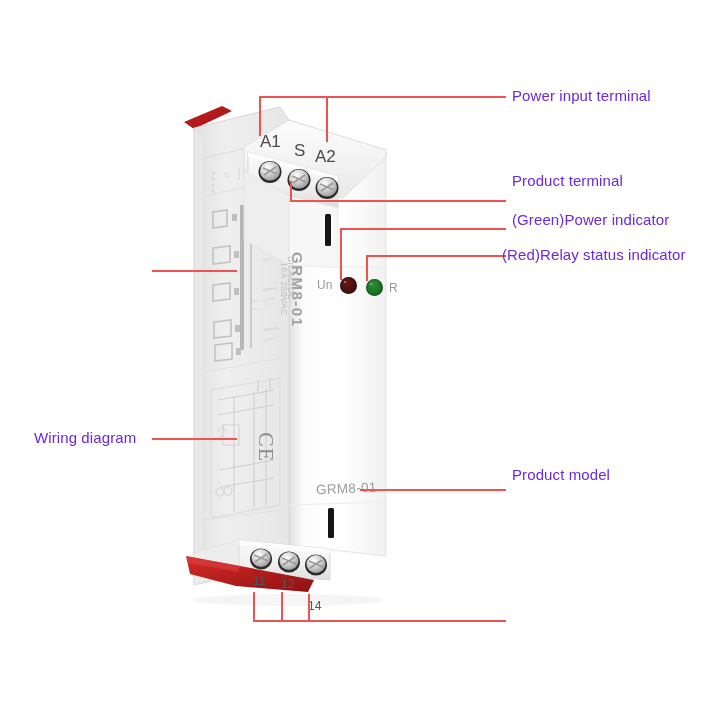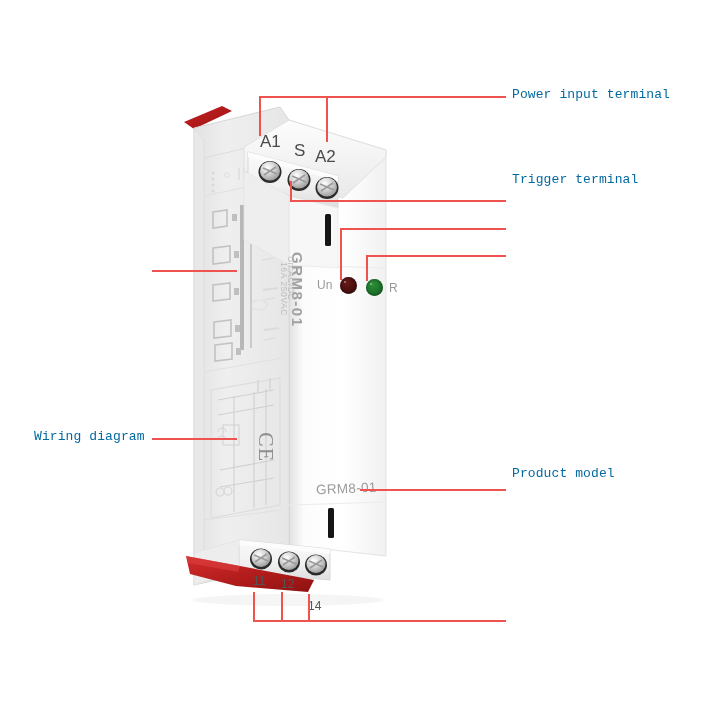--- a/index.html
+++ b/index.html
@@ -8,23 +8,23 @@
     background:#ffffff;
     font-family:"Liberation Sans", sans-serif;
     overflow:hidden;
     position:relative;
   }
   #stage{position:absolute;left:0;top:0;width:720px;height:720px;}
 
   
   .anno{
     position:absolute;
-    color:#0369a1;
-    font-size:13px;
-    font-family:Liberation Mono, monospace;
+    color:#6d28d9;
+    font-size:15px;
+    font-family:Liberation Sans, sans-serif;
     white-space:nowrap;
     letter-spacing:0.1px;
   }
 
   
   .ln{position:absolute;background:#ef5350;}
   .lnh{height:1.6px;}
   .lnv{width:1.6px;}
 
   
@@ -351,23 +351,25 @@
   <div class="ln lnv" style="left:281px;top:592px;height:28px;"></div>
   <div class="ln lnv" style="left:308px;top:594px;height:26px;"></div>
   <div class="ln lnh" style="left:253px;top:620px;width:253px;"></div>
 
   <div class="ln lnh" style="left:152px;top:270px;width:85px;"></div>
 
   <div class="ln lnh" style="left:152px;top:438px;width:85px;"></div>
 
   <div class="anno" style="left:512px;top:87px;">Power input terminal</div>
 
-  <div class="anno" style="left:512px;top:172px;">Trigger terminal</div>
-
-
+  <div class="anno" style="left:512px;top:172px;">Product terminal</div>
+
+  <div class="anno" style="left:512px;top:211px;">(Green)Power indicator</div>
+
+  <div class="anno" style="left:502px;top:246px;">(Red)Relay status indicator</div>
 
   <div class="anno" style="left:512px;top:466px;text-align:right;">Product model</div>
 
 
 
   <div class="anno" style="left:34px;top:429px;">Wiring diagram</div>
 
 </div>
 
 </body></html>

